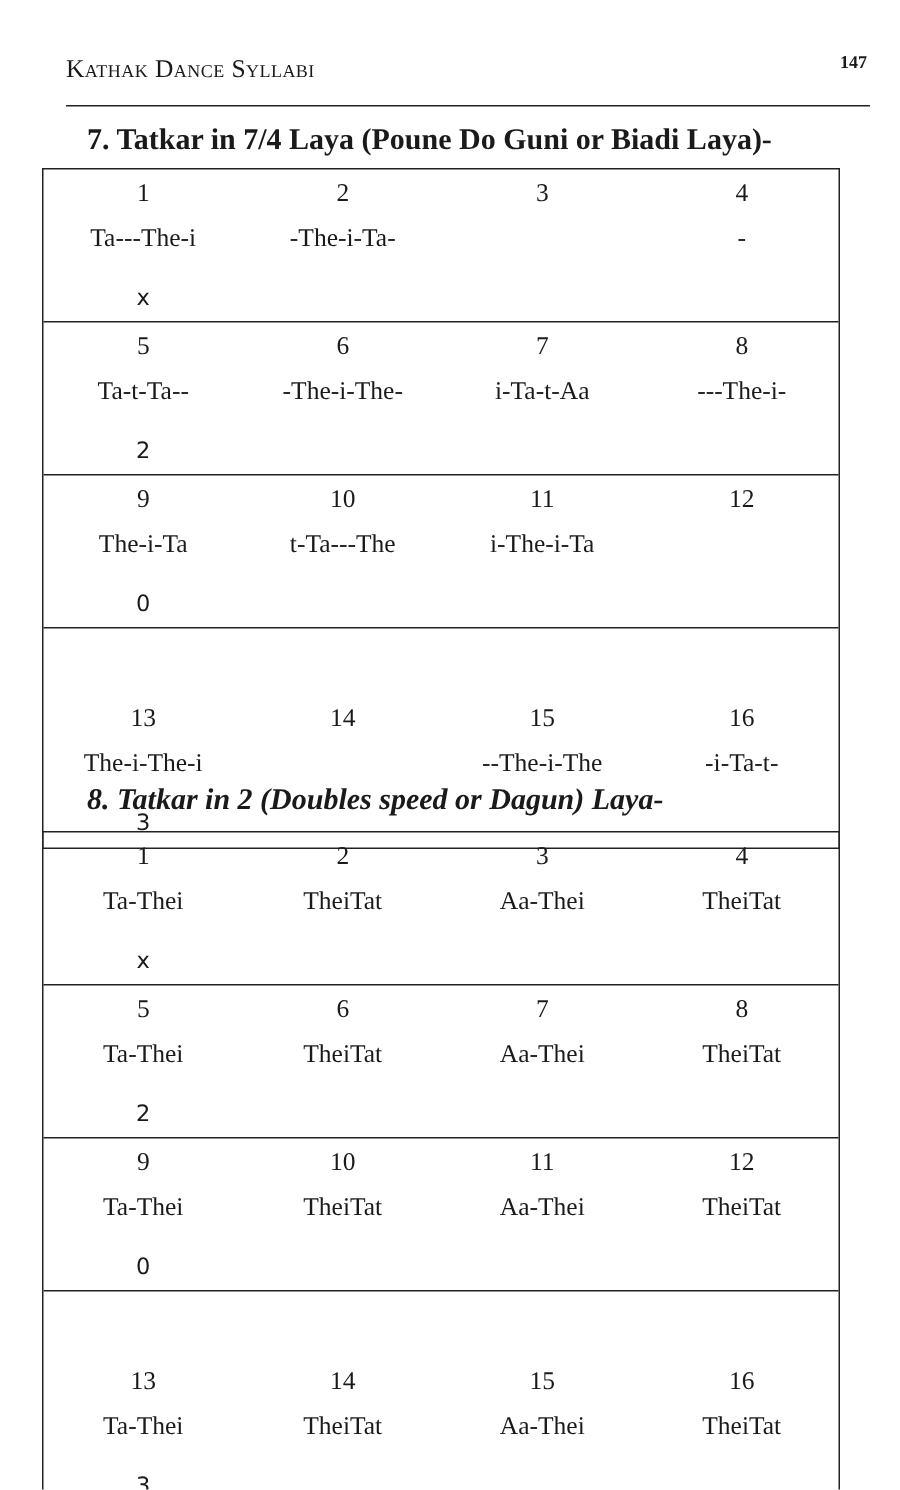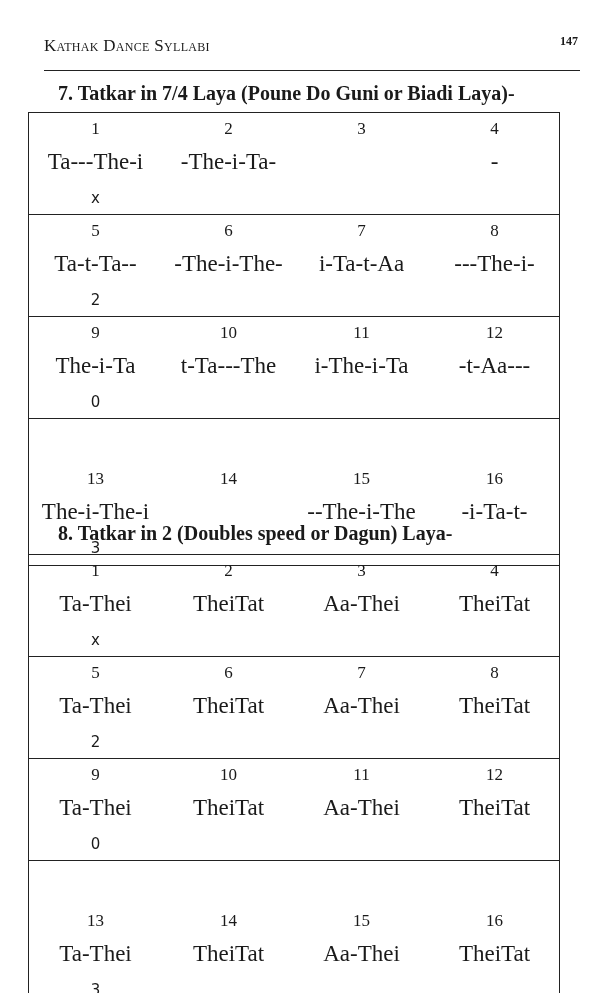--- a/index.html
+++ b/index.html
@@ -4,33 +4,33 @@
   <style>
     html, body { margin: 0; padding: 0; background: #ffffff; }
     body { width: 600px; height: 993px; position: relative; overflow: hidden;
       font-family: "Liberation Serif", "DejaVu Serif", serif; color: #1a1a1a; }
     .header { position: absolute; left: 44px; top: 36px; width: 536px; height: 34px;
       border-bottom: 1.5px solid #222; }
     .running-title { position: absolute; left: 0; top: 0; font-size: 17px; font-variant: small-caps; letter-spacing: 0.3px; }
     .page-number { position: absolute; right: 2px; top: -2px; font-size: 12px; font-weight: bold; }
     .section-title { position: absolute; font-size: 20px; font-weight: bold; }
     #s1 { left: 58px; top: 82px; }
-    #s2 { left: 58px; top: 522px; }
+    #s2 { left: 58px; top: 522px; font-style: italic; }
     .table { position: absolute; left: 28px; width: 532px; border: 1.5px solid #222; box-sizing: border-box; }
     #t1 { top: 112px; }
     #t2 { top: 554px; }
     .row { position: relative; height: 102px; border-bottom: 1.5px solid #222; box-sizing: border-box; }
     .row:last-child { border-bottom: none; margin-top: 44px; }
     .cell { position: absolute; top: 0; width: 133px; text-align: center; }
     .cell:nth-child(1) { left: 0; }
     .cell:nth-child(2) { left: 133px; }
     .cell:nth-child(3) { left: 266px; }
     .cell:nth-child(4) { left: 399px; }
     .beat { display: block; margin-top: 6px; font-size: 17px; }
-    .bol { display: block; margin-top: 10px; font-size: 23px; white-space: nowrap; }
+    .bol { display: block; margin-top: 10px; font-size: 17px; white-space: nowrap; }
     .tali { position: absolute; left: 0; width: 133px; top: 76px; text-align: center; font-size: 15px; font-family: "DejaVu Sans", sans-serif; }
   </style>
 </head>
 <body>
 
 <div class="header">
   <span class="running-title">Kathak Dance Syllabi</span>
   <span class="page-number">147</span>
 </div>
 
@@ -81,21 +81,20 @@
       <div class="cell">
         <span class="beat">10</span>
         <span class="bol">t-Ta---The</span>
       </div>
       <div class="cell">
         <span class="beat">11</span>
         <span class="bol">i-The-i-Ta</span>
       </div>
       <div class="cell">
         <span class="beat">12</span>
-        <span class="bol">-t-Aa---</span>
       </div>
       <span class="tali">0</span>
     </div>
     <div class="row">
       <div class="cell">
         <span class="beat">13</span>
         <span class="bol">The-i-The-i</span>
       </div>
       <div class="cell">
         <span class="beat">14</span>

